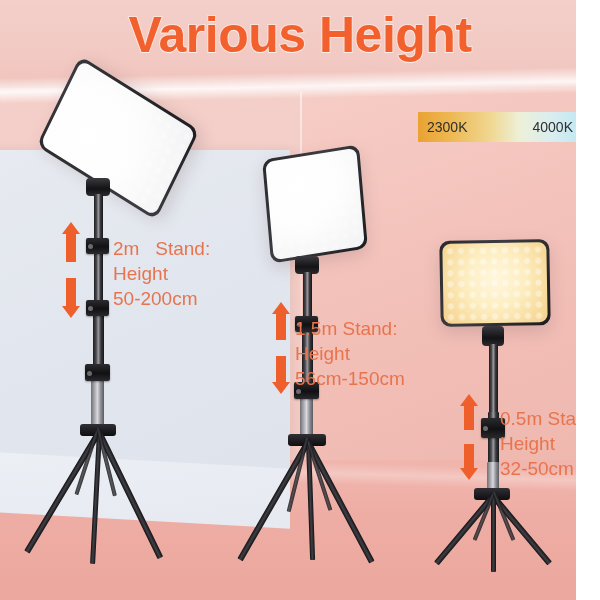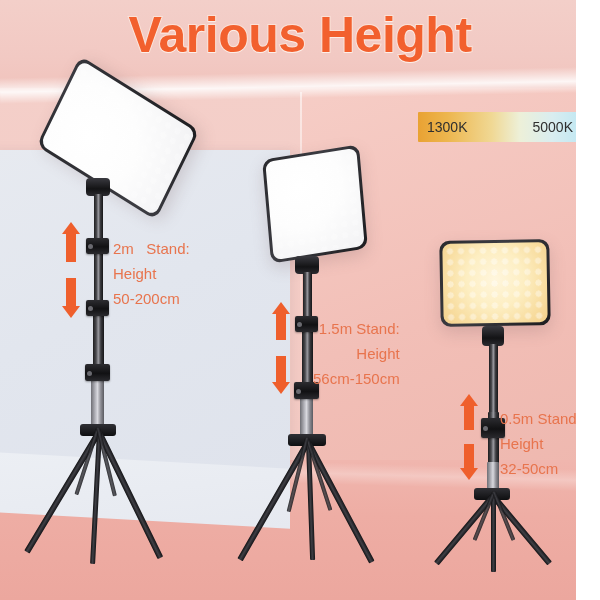--- a/index.html
+++ b/index.html
@@ -80,23 +80,23 @@
   }
   .bar-temp .lbl-a{color:#2f2f2f;}
   .bar-temp .lbl-b{color:#2f2f2f;}
   .bar-bright{
     background:linear-gradient(90deg,#3a3a3a 0%,#4d4d4d 20%,#8a8a8a 55%,#d2d2d2 80%,#ffffff 100%);
   }
   .bar-bright .lbl-a{color:#ffffff;}
   .bar-bright .lbl-b{color:#242424;}
 
   
-  .ann{position:absolute;color:#e8744d;font-size:15px;line-height:25px;white-space:pre;}
+  .ann{position:absolute;color:#e8744d;font-size:19px;line-height:25px;white-space:pre;}
   .ann-1{left:113px;top:236px;}
-  .ann-2{left:313px;top:316px;text-align:right;}
+  .ann-2{left:295px;top:316px;}
   .ann-3{left:500px;top:406px;}
 
   
   .arrow{position:absolute;width:18px;}
   .arrow .shaft{position:absolute;left:4px;width:10px;background:#ef5f2c;}
   .arrow .head{position:absolute;left:0;width:0;height:0;border-left:9px solid transparent;border-right:9px solid transparent;}
   .arrow.up .head{top:0;border-bottom:12px solid #ef5f2c;}
   .arrow.up .shaft{top:11px;}
   .arrow.down .head{bottom:0;border-top:12px solid #ef5f2c;}
   .arrow.down .shaft{top:0;}
@@ -149,22 +149,22 @@
   <div class="ceiling-edge"></div>
   <div class="floor"></div>
   <div class="floor-line"></div>
   <div class="backdrop"></div>
   <div class="backdrop-foot"></div>
 
   <div class="title">Various Height</div>
 
   <div class="spec-box">
     <div class="bar bar-temp">
-      <span class="lbl-a">1300K</span>
-      <span class="lbl-b">5000K</span>
+      <span class="lbl-a">2300K</span>
+      <span class="lbl-b">4000K</span>
     </div>
   </div>
 
   <div class="stand">
 
     <div class="panel white" style="left:68px;top:68px;width:100px;height:140px;transform:rotate(-64deg) skewX(-6deg);">
       <div class="bezel"></div>
       <div class="face"></div>
       <div class="grid"></div>
     </div>

